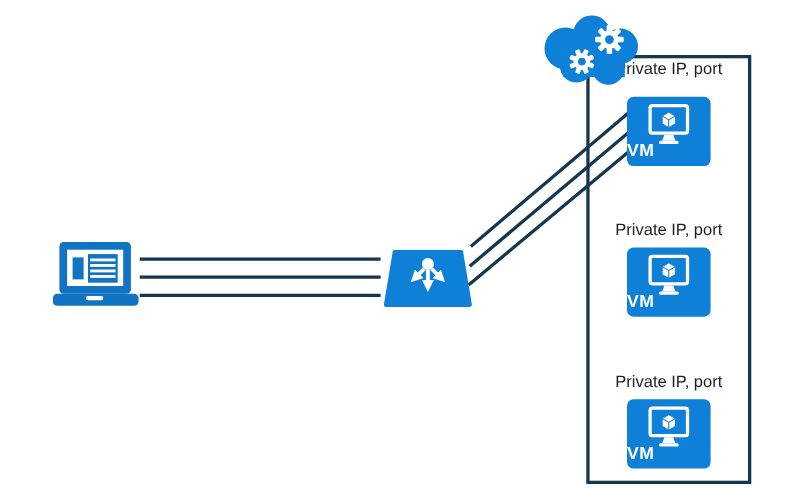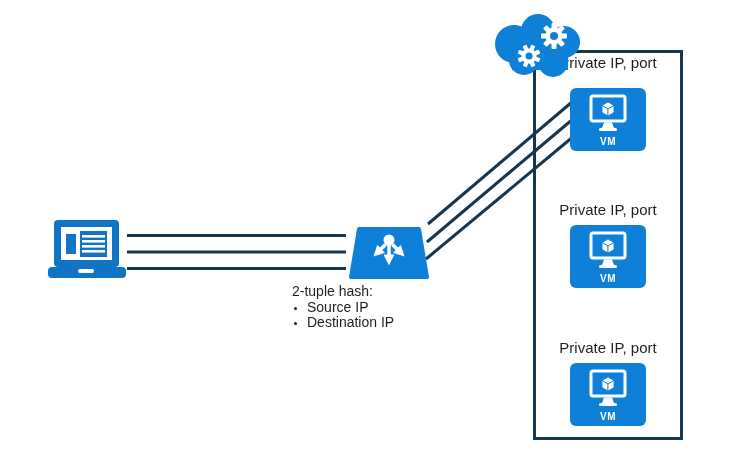--- a/index.html
+++ b/index.html
@@ -40,22 +40,22 @@
   #vm-label-2{top:201px;}
   #vm-label-3{top:339px;}
   .vm-tile{
     left:570px;width:76px;height:63px;background:#0e80d7;border-radius:6px;z-index:3;
   }
   #vm-tile-1{top:88px;}
   #vm-tile-2{top:225px;}
   #vm-tile-3{top:363px;}
   .vm-tile svg{position:absolute;left:0;top:0;}
   .vm-badge{
-    position:absolute;left:0;right:0;bottom:4px;text-align:center;
-    color:#fff;font-weight:bold;font-size:10px;letter-spacing:0.5px;
+    position:absolute;left:0;right:0;bottom:4px;
+    color:#fff;font-weight:bold;font-size:16px;letter-spacing:0.5px;
   }
 </style>
 </head>
 <body>
 
 <div id="canvas">
 
   <div id="pool-box" class="abs"></div>
 
   <svg id="connectors" class="abs" width="734" height="456" viewBox="0 0 734 456">
@@ -92,27 +92,20 @@
     </defs>
     <polygon points="10,2 70,2 78,50 2,50" fill="#0e80d7" stroke="#0e80d7" stroke-width="4" stroke-linejoin="round"></polygon>
     <g stroke="#ffffff" stroke-width="3.5" fill="none">
       <circle cx="40" cy="13" r="5.5" fill="#ffffff" stroke="none"></circle>
       <line x1="40" y1="18" x2="40" y2="34" marker-end="url(#arrw)"></line>
       <line x1="36.5" y1="17.5" x2="27.5" y2="26.5" marker-end="url(#arrw)"></line>
       <line x1="43.5" y1="17.5" x2="52.5" y2="26.5" marker-end="url(#arrw)"></line>
     </g>
   </svg>
 
-  <div id="hash-block" class="abs">
-    <p class="title">2-tuple hash:</p>
-    <ul>
-      <li>Source IP</li>
-      <li>Destination IP</li>
-    </ul>
-  </div>
 
   <svg id="cloud" class="abs" viewBox="0 0 104 74">
     <g fill="#0e80d7">
       <circle cx="24" cy="34" r="19"></circle>
       <circle cx="48" cy="21" r="17"></circle>
       <circle cx="74" cy="32" r="16"></circle>
       <circle cx="34" cy="50" r="15"></circle>
       <circle cx="63" cy="52" r="15"></circle>
       <rect x="22" y="28" width="56" height="32"></rect>
     </g>

